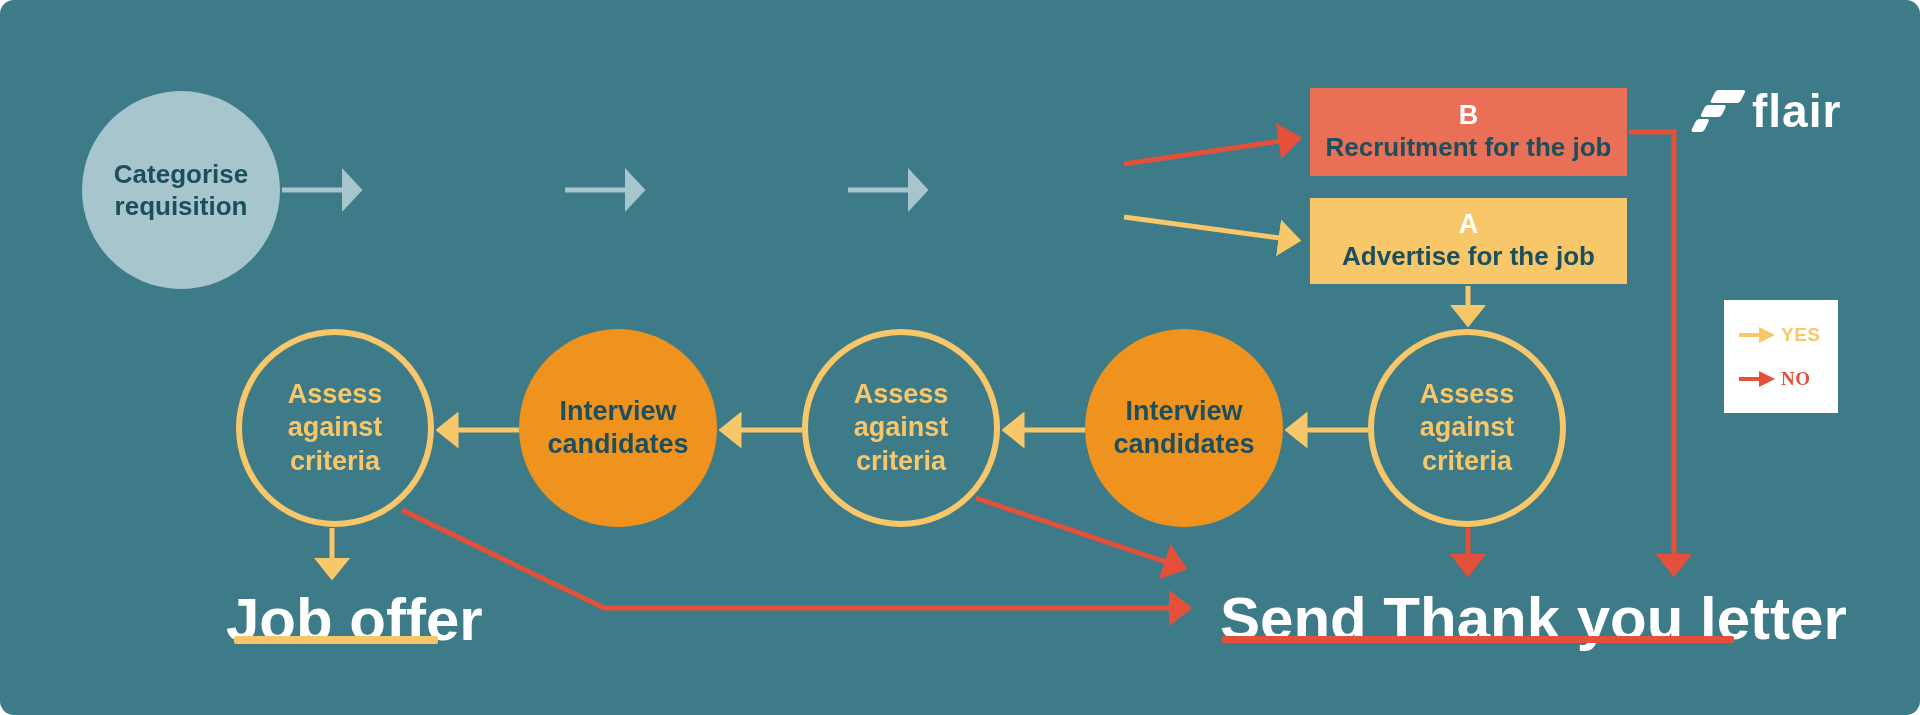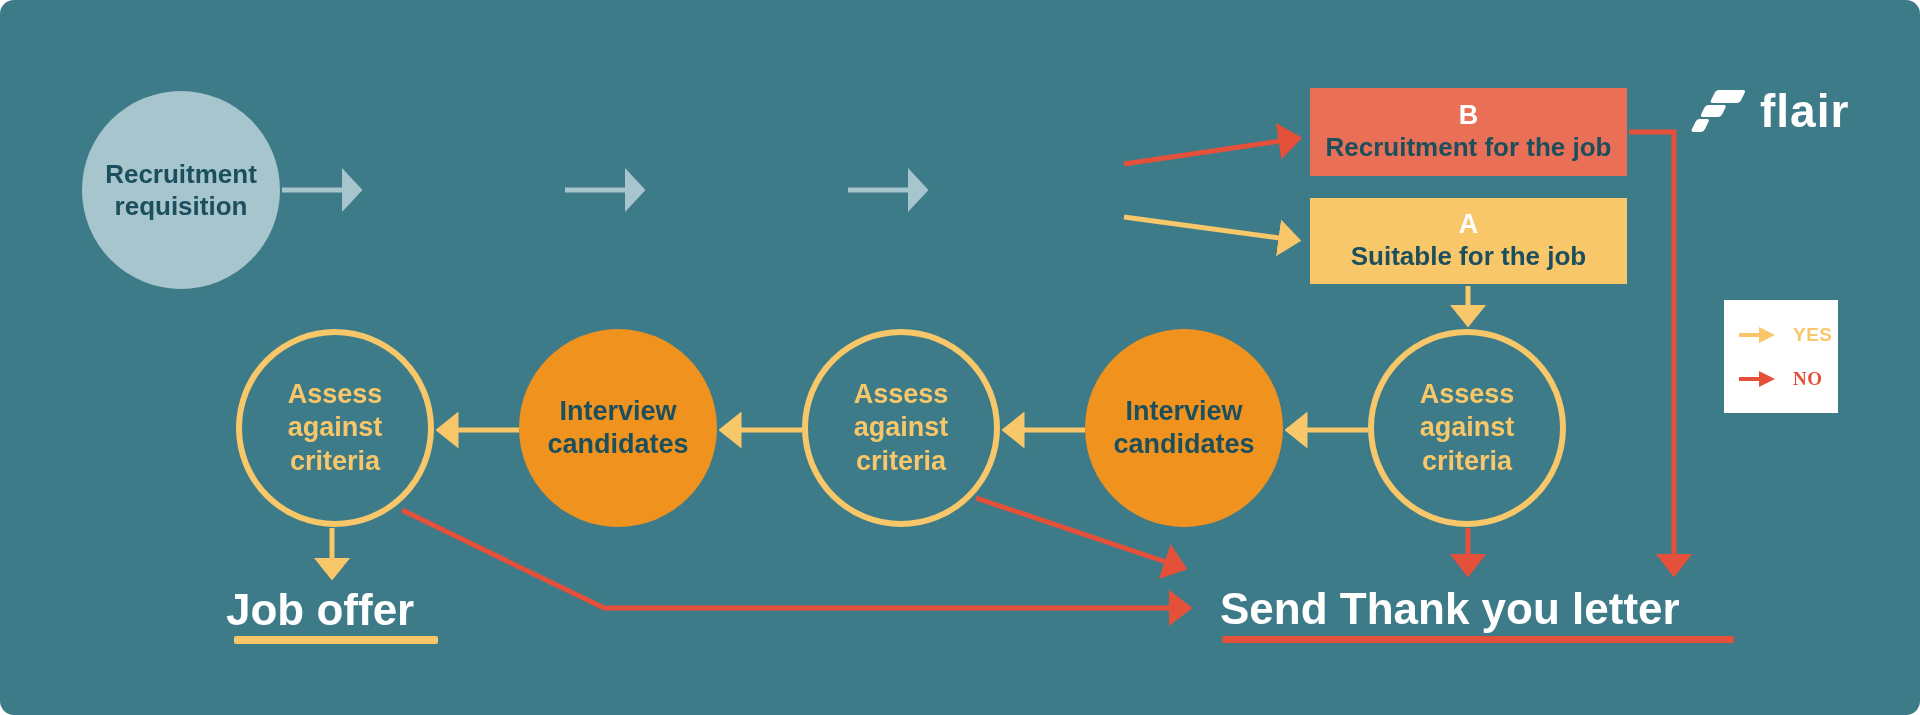--- a/index.html
+++ b/index.html
@@ -22,32 +22,32 @@
   .node.bottom span{font-size:27px;}
   .box{
     position:absolute;left:1310px;width:317px;
     display:flex;flex-direction:column;align-items:center;justify-content:center;
     text-align:center;box-sizing:border-box;
   }
   .box .letter{color:#fff;font-weight:bold;font-size:27px;line-height:1.15;}
   .box .lbl{color:var(--c-ink,#1C4F5E);font-weight:bold;font-size:26px;line-height:1.25;}
   .box.salmon{top:88px;height:88px;background:var(--c-salmon,#E96F56);}
   .box.gold{top:198px;height:86px;background:var(--c-yellow,#F8C76A);}
-  .outcome{position:absolute;color:#fff;font-weight:bold;font-size:44px;white-space:nowrap;text-align:center;}
+  .outcome{position:absolute;color:#fff;font-weight:bold;font-size:60px;white-space:nowrap;text-align:center;}
   .underbar{position:absolute;border-radius:2px;}
   #legend{
     position:absolute;left:1724px;top:300px;width:114px;height:113px;background:#fff;
     display:flex;flex-direction:column;justify-content:center;gap:22px;
     padding-left:13px;box-sizing:border-box;
   }
-  .legend-row{display:flex;align-items:center;gap:16px;}
+  .legend-row{display:flex;align-items:center;gap:4px;}
   .legend-row .txt{font-weight:bold;font-size:19px;letter-spacing:.5px;}
   .legend-row.yes .txt{color:var(--c-yellow,#F8C76A);}
   .legend-row.no .txt{color:var(--c-red,#E5503A);font-family:Liberation Serif, serif;}
-  #logo{position:absolute;left:1690px;top:88px;display:flex;align-items:center;gap:12px;}
+  #logo{position:absolute;left:1690px;top:88px;display:flex;align-items:center;gap:4px;}
   #logo .word{color:#fff;font-weight:bold;font-size:46px;letter-spacing:1px;line-height:1;}
 </style>
 </head>
 <body>
 
 <div id="canvas">
 
   <svg class="overlay" viewBox="0 0 1920 715" xmlns="http://www.w3.org/2000/svg">
     <defs>
       <marker id="mp" markerUnits="strokeWidth" markerWidth="4.2" markerHeight="9" refX="0.3" refY="4.5" orient="auto">
@@ -82,30 +82,30 @@
     </g>
 
     <line x1="332" y1="528" x2="332" y2="559" stroke="#F8C76A" stroke-width="5" marker-end="url(#my)"></line>
 
     <polyline points="402,510 604,608 1170,608" fill="none" stroke="#E5503A" stroke-width="5" marker-end="url(#mr)"></polyline>
     <line x1="976" y1="498" x2="1166" y2="562" stroke="#E5503A" stroke-width="5" marker-end="url(#mr)"></line>
     <line x1="1468" y1="528" x2="1468" y2="555" stroke="#E5503A" stroke-width="5" marker-end="url(#mr)"></line>
   </svg>
 
   <div class="node light" style="left:82px;top:91px">
-    <span style="max-width:165px">Recruitment requisition</span>
+    <span style="max-width:165px">Categorise requisition</span>
   </div>
 
   <div class="box salmon">
     <span class="letter">B</span>
     <span class="lbl">Recruitment for the job</span>
   </div>
   <div class="box gold">
     <span class="letter">A</span>
-    <span class="lbl">Suitable for the job</span>
+    <span class="lbl">Advertise for the job</span>
   </div>
 
   <div class="node bottom outline" style="left:236px;top:329px">
     <span style="max-width:135px">Assess against criteria</span>
   </div>
   <div class="node bottom filled" style="left:519px;top:329px">
     <span style="max-width:160px">Interview candidates</span>
   </div>
   <div class="node bottom outline" style="left:802px;top:329px">
     <span style="max-width:135px">Assess against criteria</span>

